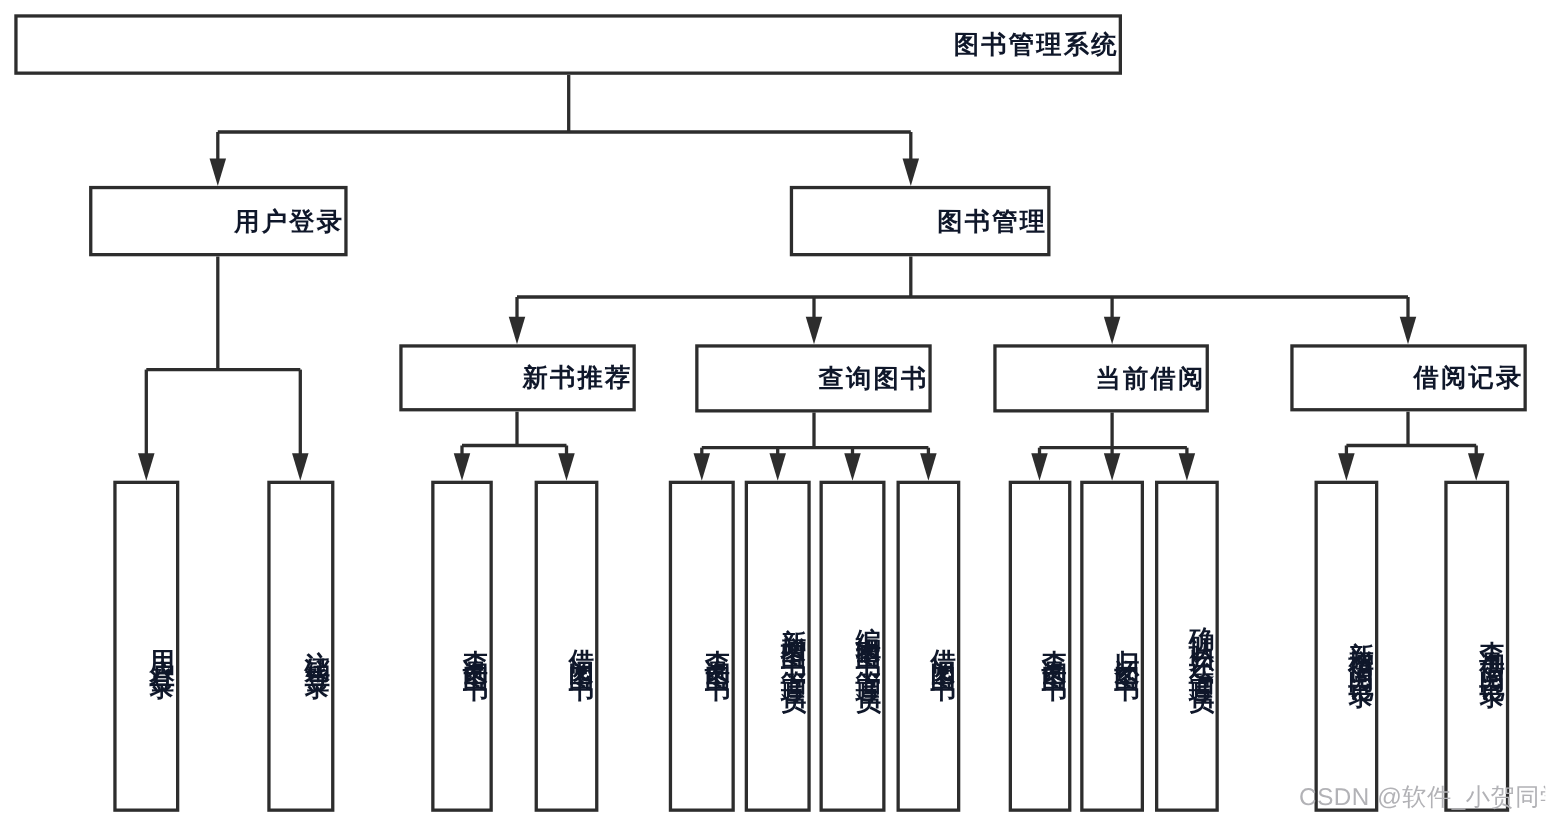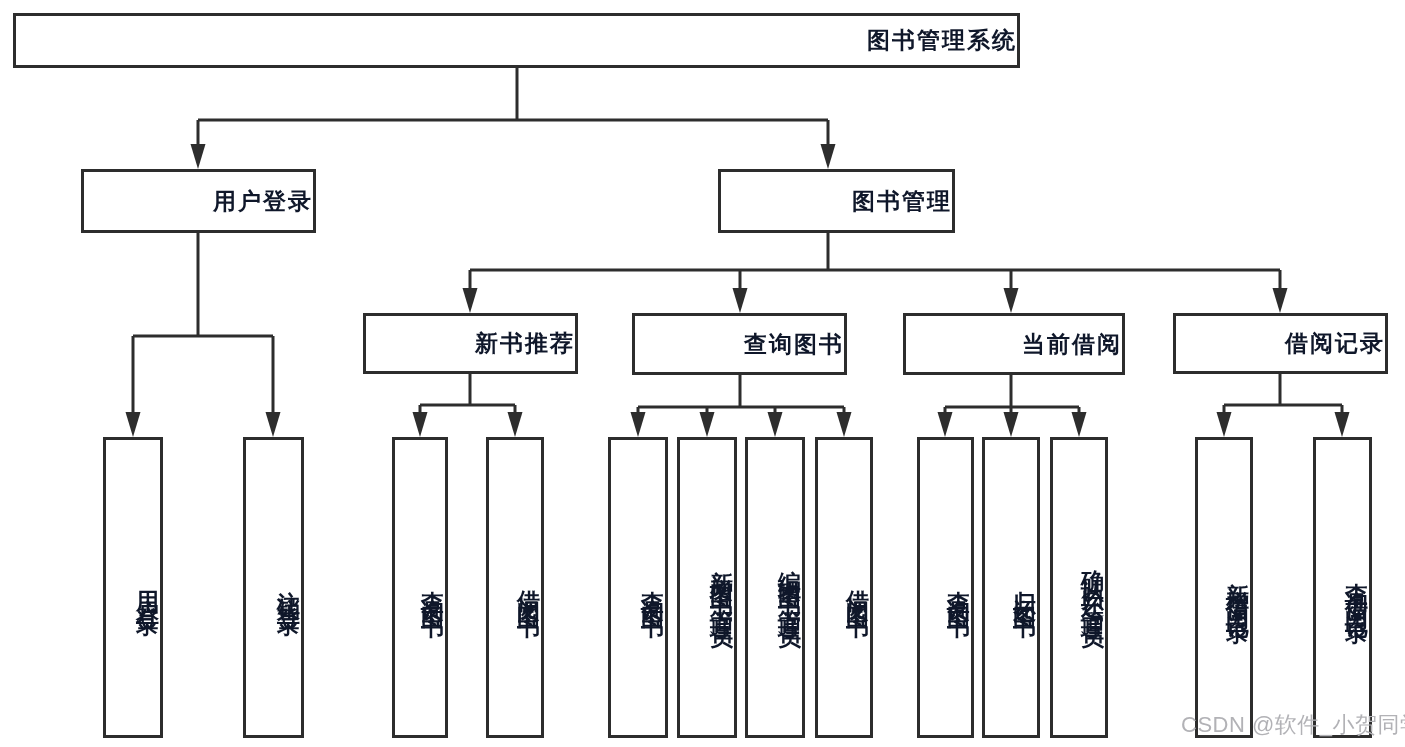--- a/index.html
+++ b/index.html
@@ -126,21 +126,21 @@
       </div>
       <div class="node" style="left: 718px; top: 169px; width: 237px; height: 64px;">
         <span class="lbl-h">图书管理</span>
       </div>
       <div class="node" style="left: 363px; top: 313px; width: 215px; height: 61px;">
         <span class="lbl-h">新书推荐</span>
       </div>
       <div class="node" style="left: 632px; top: 313px; width: 215px; height: 62px;">
         <span class="lbl-h">查询图书</span>
       </div>
-      <div class="node" style="left: 903px; top: 313px; width: 222px; height: 62px;">
+      <div class="node" style="left: 903px; top: 313px; width: 196px; height: 62px;">
         <span class="lbl-h">当前借阅</span>
       </div>
       <div class="node" style="left: 1173px; top: 313px; width: 215px; height: 61px;">
         <span class="lbl-h">借阅记录</span>
       </div>
       <div class="node" style="left: 103px; top: 437px; width: 60px; height: 301px;">
         <span class="lbl-v">用户登录</span>
       </div>
       <div class="node" style="left: 243px; top: 437px; width: 61px; height: 301px;">
         <span class="lbl-v">注销登录</span>

